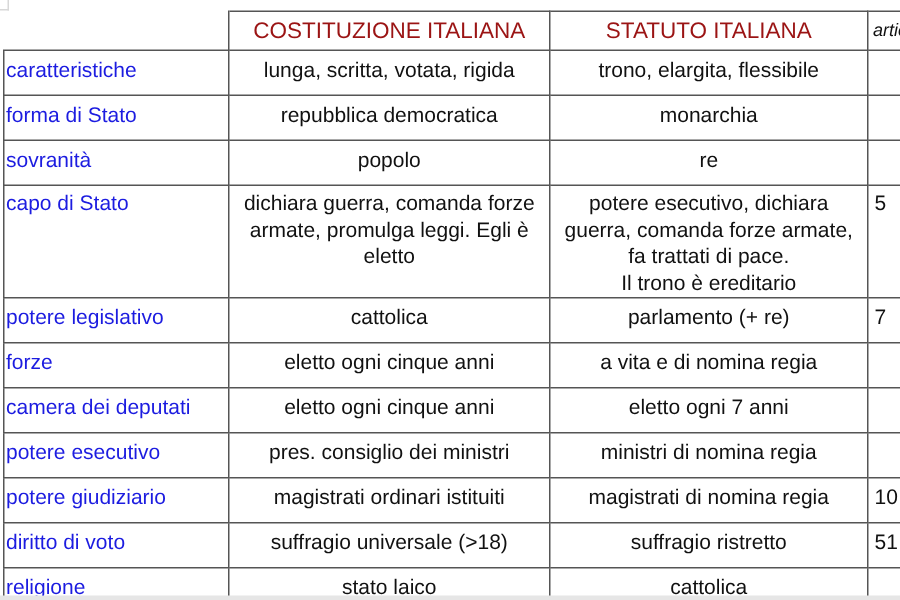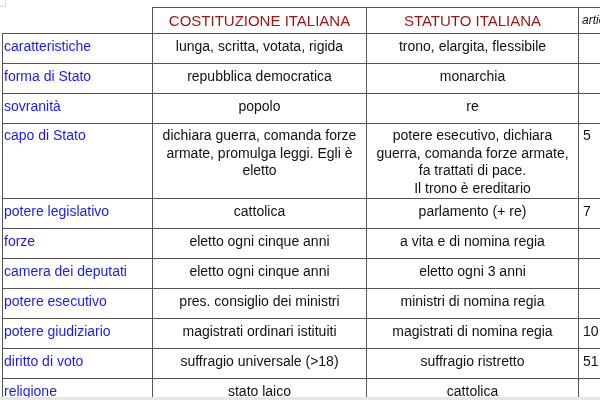--- a/index.html
+++ b/index.html
@@ -104,21 +104,21 @@
   </tr>
   <tr class="r1">
     <td class="label">forze</td>
     <td>eletto ogni cinque anni</td>
     <td>a vita e di nomina regia</td>
     <td class="extra"></td>
   </tr>
   <tr class="r1">
     <td class="label">camera dei deputati</td>
     <td>eletto ogni cinque anni</td>
-    <td>eletto ogni 3 anni</td>
+    <td>eletto ogni 7 anni</td>
     <td class="extra"></td>
   </tr>
   <tr class="r1">
     <td class="label">potere esecutivo</td>
     <td>pres. consiglio dei ministri</td>
     <td>ministri di nomina regia</td>
     <td class="extra"></td>
   </tr>
   <tr class="r1">
     <td class="label">potere giudiziario</td>

